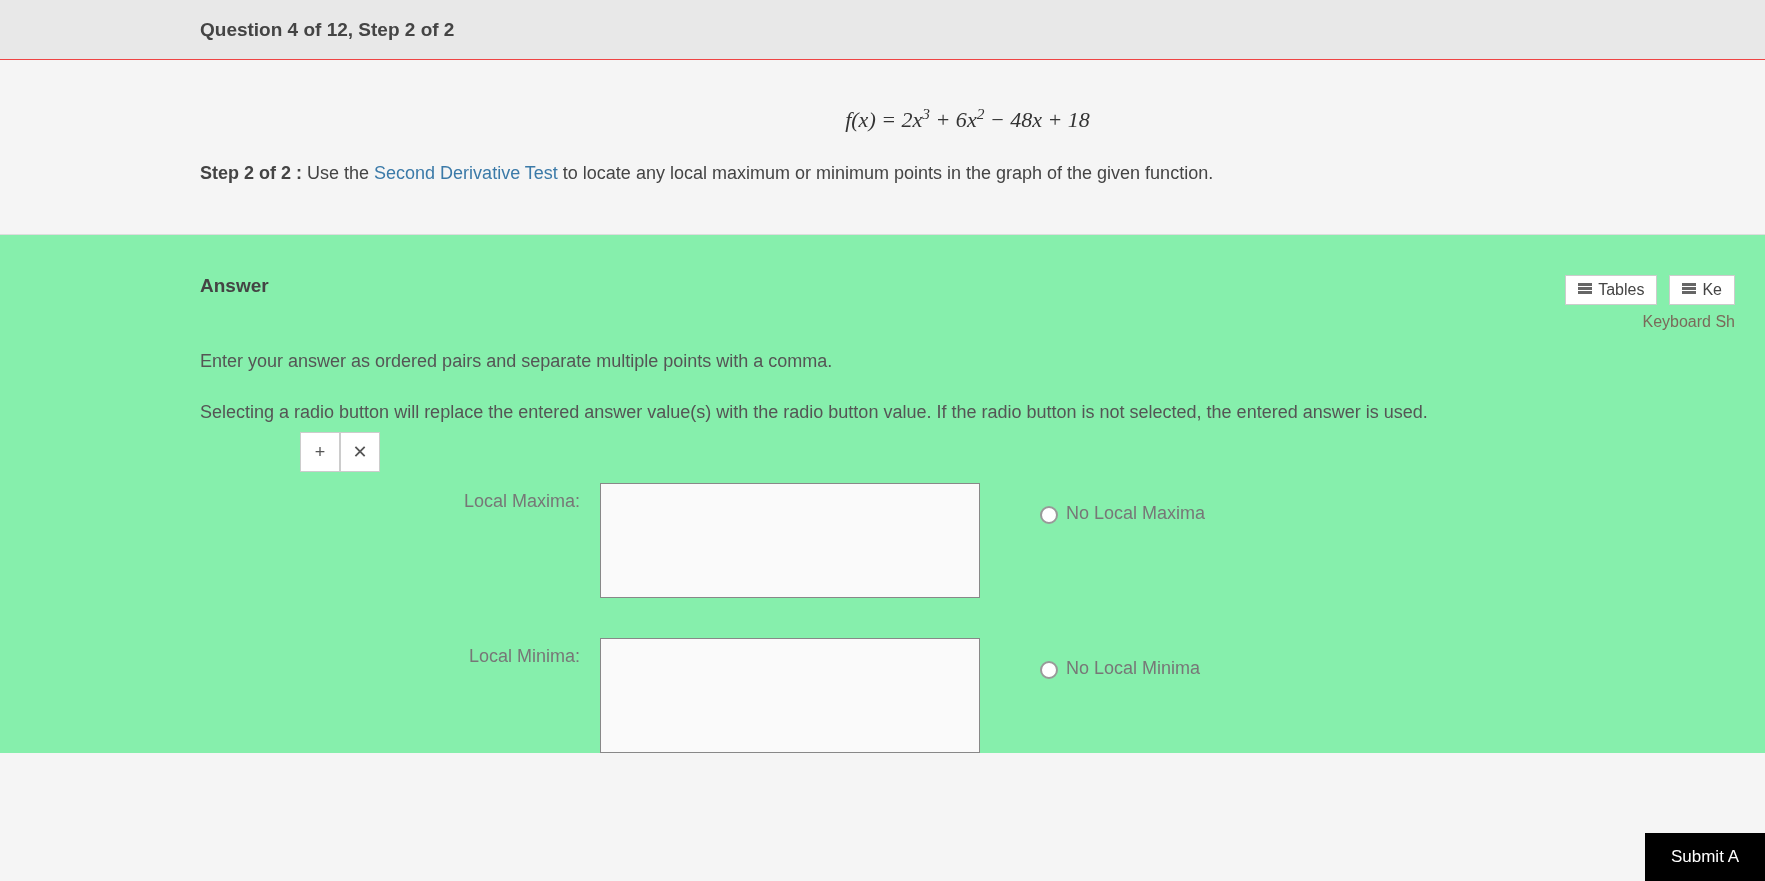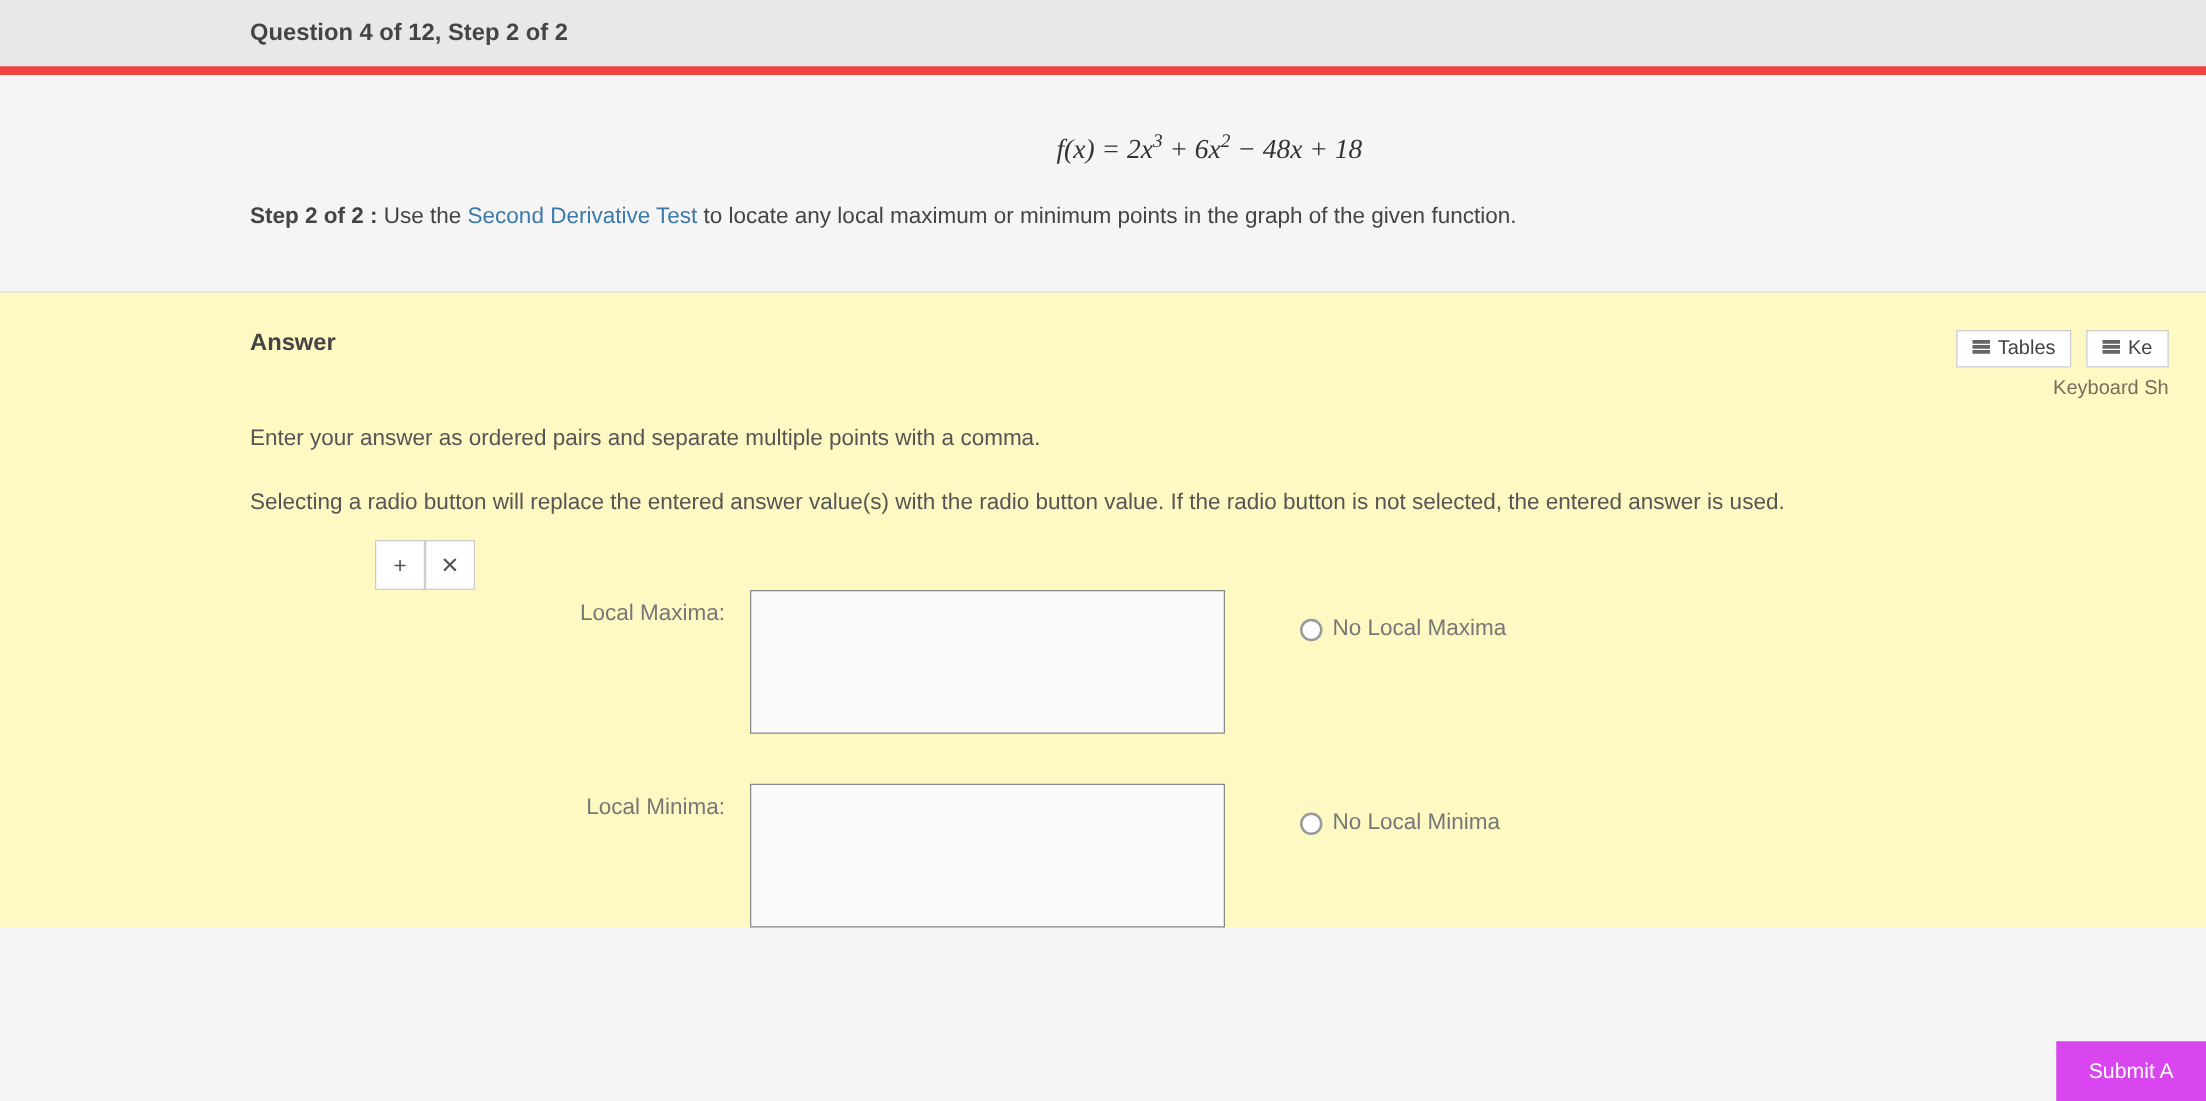--- a/index.html
+++ b/index.html
@@ -14,21 +14,21 @@
   background: #f5f5f5;
   width: 100%;
   height: 100%;
   position: relative;
 }
 .header-bar {
   display: flex;
   align-items: center;
   height: 60px;
   background: #e8e8e8;
-  border-bottom: 7px solid #ef4444;
+  border-bottom: 1px solid #ef4444;
   padding-left: 200px;
 }
 .question-label {
   font-weight: bold;
   color: #444;
   font-size: 19px;
   flex: 1;
 }
 .progress-section {
   display: flex;
@@ -76,23 +76,23 @@
   font-style: italic;
 }
 .step-instruction {
   font-size: 18px;
   color: #444;
   padding: 20px 0 30px;
 }
 .step-instruction .bold { font-weight: bold; }
 .step-instruction a { color: #3b7aa8; text-decoration: none; }
 .answer-section {
-  background: #fef9c3;
+  background: #86efac;
   border-top: 1px solid #ddd;
-  padding: 30px 30px 0 200px;
+  padding: 40px 30px 0 200px;
 }
 .answer-header {
   display: flex;
   align-items: flex-start;
   margin-bottom: 8px;
 }
 .answer-title {
   font-weight: bold;
   color: #444;
   font-size: 19px;
@@ -206,21 +206,21 @@
   width: 18px;
   height: 18px;
   border: 2px solid #999;
   border-radius: 50%;
   background: #fff;
 }
 .submit-btn {
   position: absolute;
   right: 0;
   bottom: 0;
-  background: #d946ef;
+  background: #000000;
   color: #fff;
   border: none;
   padding: 14px 26px;
   font-size: 17px;
   cursor: pointer;
 }
 sup { font-size: 0.7em; }
 </style>
 </head>
 <body>

